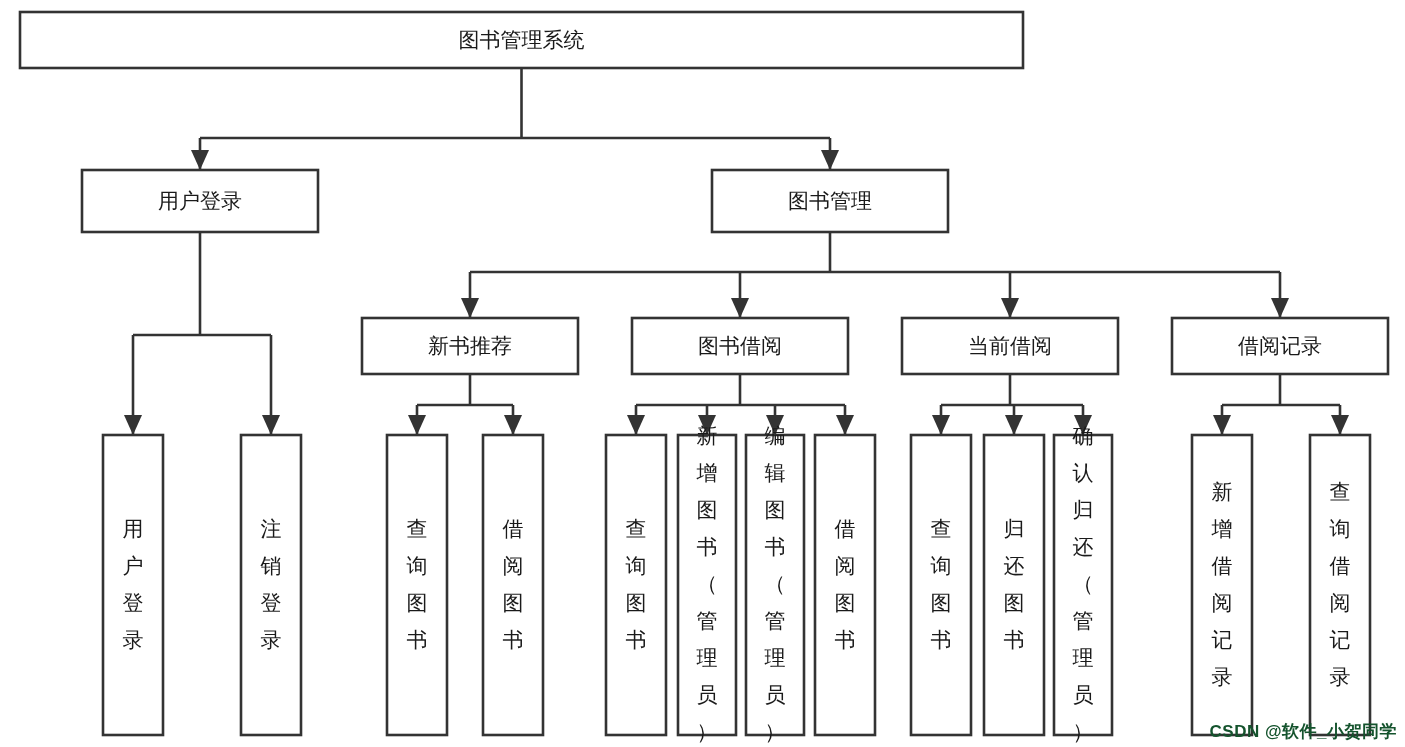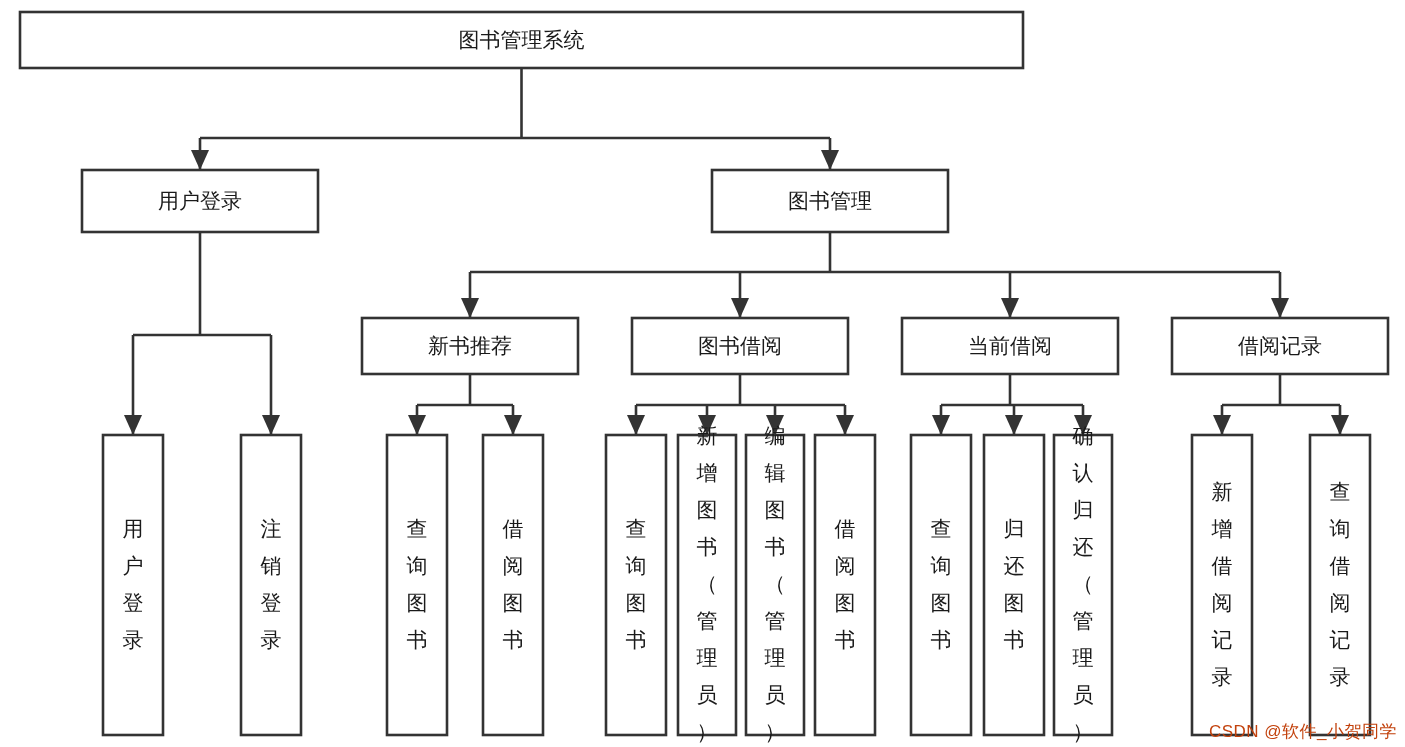--- a/index.html
+++ b/index.html
@@ -18,22 +18,22 @@
     dominant-baseline:middle;text-anchor:middle;
   }
   .node-label-vert{
     font-family:"Liberation Sans","DejaVu Sans",sans-serif;
     font-size:21px;fill:#1a1a1a;
     text-anchor:middle;
   }
   .watermark{
     position:absolute;right:8px;bottom:4px;
     font-family:"Liberation Sans","DejaVu Sans",sans-serif;
-    font-size:17px;color:#c2410c;white-space:nowrap;
-    letter-spacing:0.5px;pointer-events:none;
+    font-size:17px;color:#14532d;white-space:nowrap;
+    letter-spacing:0.5px;pointer-events:none;font-weight:bold;
   }
 </style>
 </head>
 <body>
 
 <div id="diagram-root">
 
   <svg class="flow" viewBox="0 0 1405 747">
     <g id="edge-layer">
         <line x1="521.5" y1="68" x2="521.5" y2="138" class="link-line"></line>

